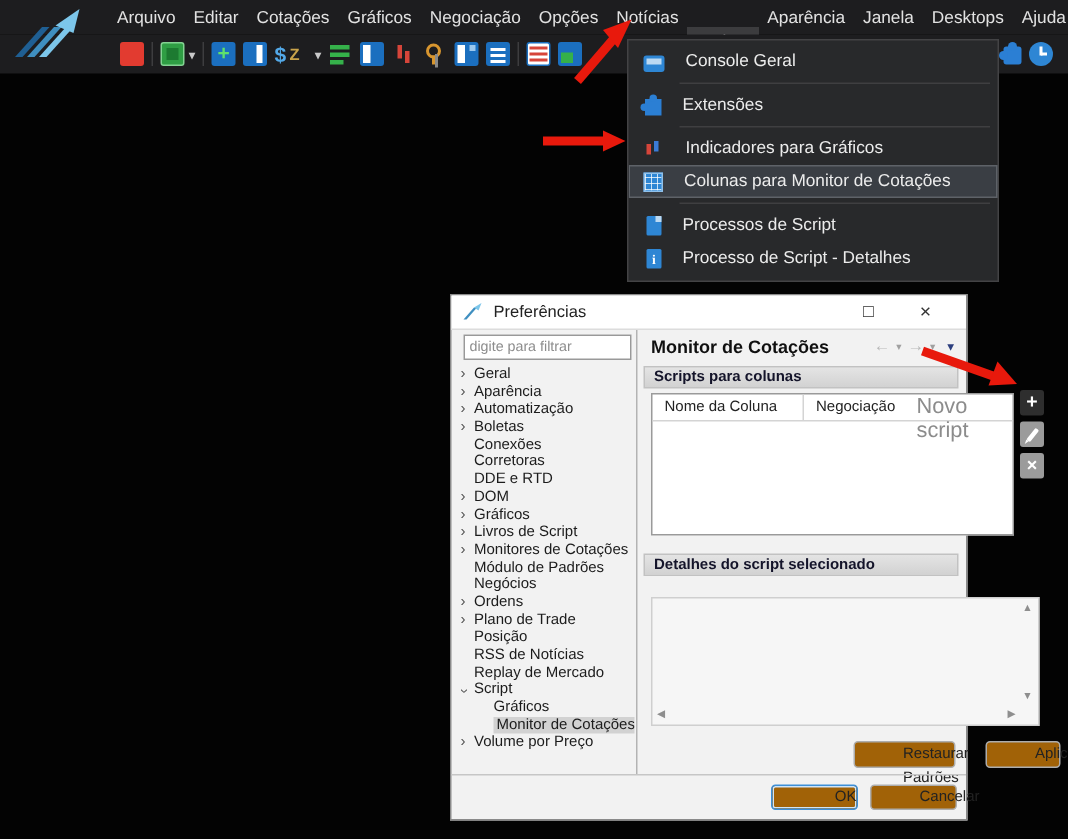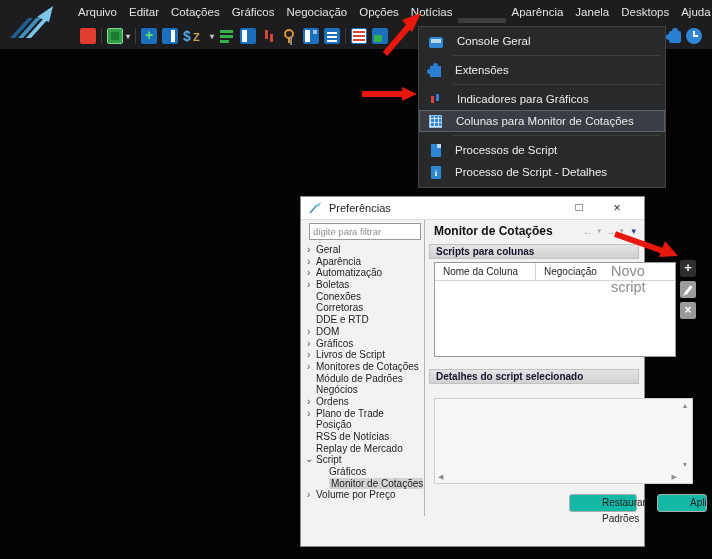--- a/index.html
+++ b/index.html
@@ -121,21 +121,21 @@
   .sidebtn{position:absolute;left:255px;width:16px;height:17px;border-radius:2px;text-align:center;}
   .sb-add{top:40px;background:#2e2e2e;color:#fff;font:bold 13px/16px "Liberation Sans",sans-serif;}
   .sb-edit{top:61px;background:#9b9b9b;}
   .sb-del{top:82px;background:#9b9b9b;color:#fff;font:bold 12px/16px "Liberation Sans",sans-serif;}
   .pencil{position:absolute;left:7px;top:4px;width:3px;height:10px;background:#fff;transform:rotate(38deg);border-radius:1px;}
   .pencil::after{content:"";position:absolute;left:0;top:10px;border-left:1.5px solid transparent;border-right:1.5px solid transparent;border-top:3px solid #fff;}
   .details{position:absolute;left:9px;top:178px;width:259px;height:86px;background:#f6f6f6;border:1px solid #cfcfcf;box-sizing:border-box;}
   .details .sv{position:absolute;right:1px;top:1px;bottom:12px;width:12px;display:flex;flex-direction:column;justify-content:space-between;align-items:center;padding:2px 0;box-sizing:border-box;}
   .details .sh{position:absolute;left:1px;right:13px;bottom:1px;height:11px;display:flex;justify-content:space-between;align-items:center;padding:0 2px;box-sizing:border-box;}
   .sarrow{font-size:7px;color:#8e8e8e;line-height:8px;}
-  .pbtn{position:absolute;height:18px;background:#14b8a6;border:1px solid #adadad;border-radius:3px;
+  .pbtn{position:absolute;height:18px;background:#a16207;border:1px solid #adadad;border-radius:3px;
         font-size:10px;color:#222;text-align:right;line-height:16px;box-sizing:border-box;padding-left:32px;}
   .b-restore{left:144px;top:274px;width:68px;}
   .b-apply{left:219px;top:274px;width:50px;margin-left:13px;}
   .dlg-bottom{position:absolute;left:0;right:0;bottom:0;height:30px;border-top:1px solid #c6c6c6;
               display:flex;justify-content:flex-end;align-items:center;gap:8px;padding-right:6px;box-sizing:border-box;}
   .dlg-bottom .pbtn{position:static;width:58px;height:17px;}
   .b-ok{border:1px solid #3d8fd8;box-shadow:0 0 0 1px #cfe4f7 inset;}
 
   
   .annot{position:absolute;z-index:60;pointer-events:none;}
@@ -484,20 +484,24 @@
         <div class="sh">
           <span class="sarrow">◀</span>
           <span class="sarrow">▶</span>
         </div>
       </div>
 
       <div class="pbtn b-restore">Restaurar Padrões</div>
       <div class="pbtn b-apply">Aplicar</div>
     </div>
 
+    <div class="dlg-bottom">
+      <div class="pbtn b-ok">OK</div>
+      <div class="pbtn">Cancelar</div>
+    </div>
   </div>
 
   <svg class="annot" style="left:376px;top:10px" width="54" height="50">
     <line x1="9" y1="44" x2="33" y2="16"></line>
     <polygon points="45,3 26,10 36,22"></polygon>
   </svg>
   <svg class="annot" style="left:360px;top:85px" width="60" height="18">
     <line x1="2" y1="9" x2="44" y2="9"></line>
     <polygon points="57,9 42,2 42,16"></polygon>
   </svg>

